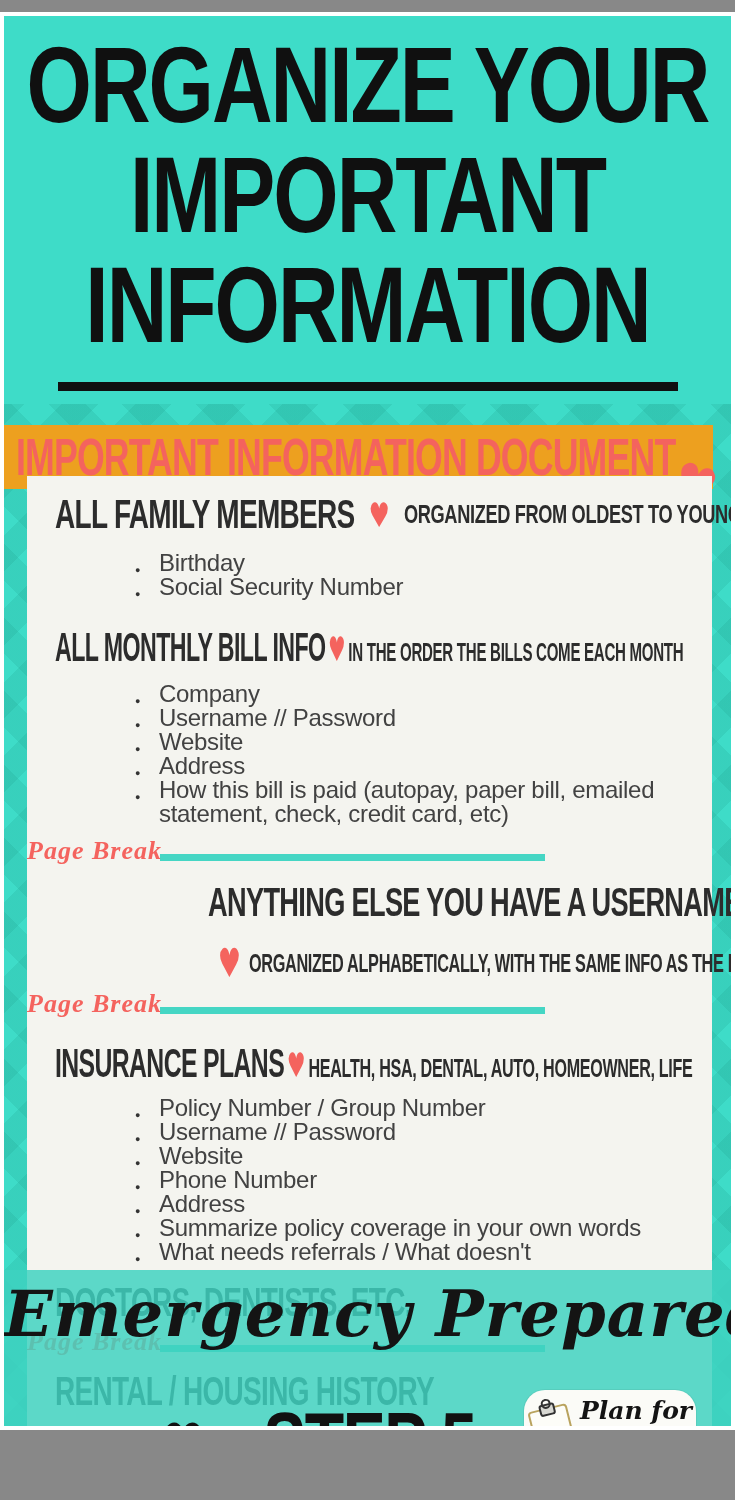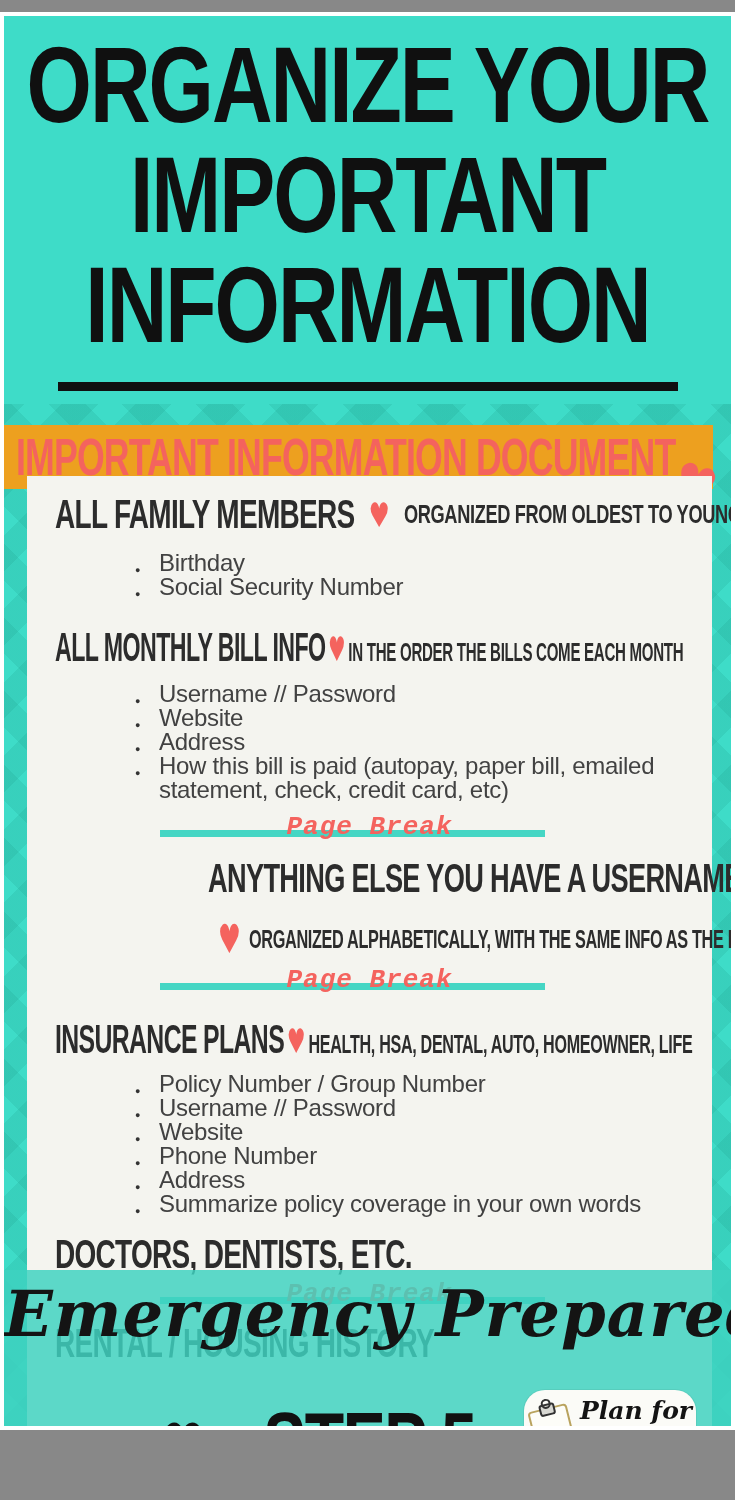--- a/index.html
+++ b/index.html
@@ -71,22 +71,22 @@
     font-size:24px; line-height:24px; color:#424242; max-width:545px;
     letter-spacing:-0.3px;
   }
   ul.bullets li::before {
     content:"●"; position:absolute; left:0; top:7px; font-size:9px; color:#333;
   }
 
   .page-break { position:relative; height:30px; margin:16px 0 0 0; }
   .pb-bar { position:absolute; left:133px; top:12px; width:385px; height:7px; background:#45d6c4; }
   .pb-label {
-    position:absolute; left:0; right:0; top:-6px; text-align:center;
-    font-family:Liberation Mono, monospace; font-style:italic; font-weight:bold;
+    position:absolute; left:0; right:0; top:-6px; text-align:left;
+    font-family:Liberation Serif, serif; font-style:italic; font-weight:bold;
     font-size:26px; color:#f4635e; letter-spacing:1px;
   }
 
   .center-title {
     margin-top:8px; text-align:center;
   }
   .center-title span {
     display:inline-block; font-weight:bold; font-size:40px; letter-spacing:-1px;
     color:#2c2c2c; white-space:nowrap; transform:scaleX(0.68); transform-origin:center;
   }
@@ -172,20 +172,21 @@
         <li>Social Security Number</li>
       </ul>
 
       
       <span class="hrow mt26" style="transform:scaleX(0.58)">
         <span class="h-title">ALL MONTHLY BILL INFO</span>
         <span class="heart">♥</span>
         <span class="h-sub">IN THE ORDER THE BILLS COME EACH MONTH</span>
       </span>
       <ul class="bullets" style="margin-top:12px">
+        <li>Company</li>
         <li>Username  //  Password</li>
         <li>Website</li>
         <li>Address</li>
         <li>How this bill is paid (autopay, paper bill, emailed statement, check, credit card, etc)</li>
       </ul>
 
       
       <div class="page-break">
         <div class="pb-bar"></div>
         <div class="pb-label">Page Break</div>
@@ -214,20 +215,21 @@
         <span class="heart">♥</span>
         <span class="h-sub">HEALTH, HSA, DENTAL, AUTO, HOMEOWNER, LIFE</span>
       </span>
       <ul class="bullets" style="margin-top:10px">
         <li>Policy Number / Group Number</li>
         <li>Username  //  Password</li>
         <li>Website</li>
         <li>Phone Number</li>
         <li>Address</li>
         <li>Summarize policy coverage in your own words</li>
+        <li>What needs referrals / What doesn't</li>
       </ul>
 
       
       <span class="hrow mt16" style="transform:scaleX(0.7)">
         <span class="h-title">DOCTORS, DENTISTS, ETC.</span>
       </span>
 
       
       <div class="page-break" style="margin-top:8px">
         <div class="pb-bar"></div>

